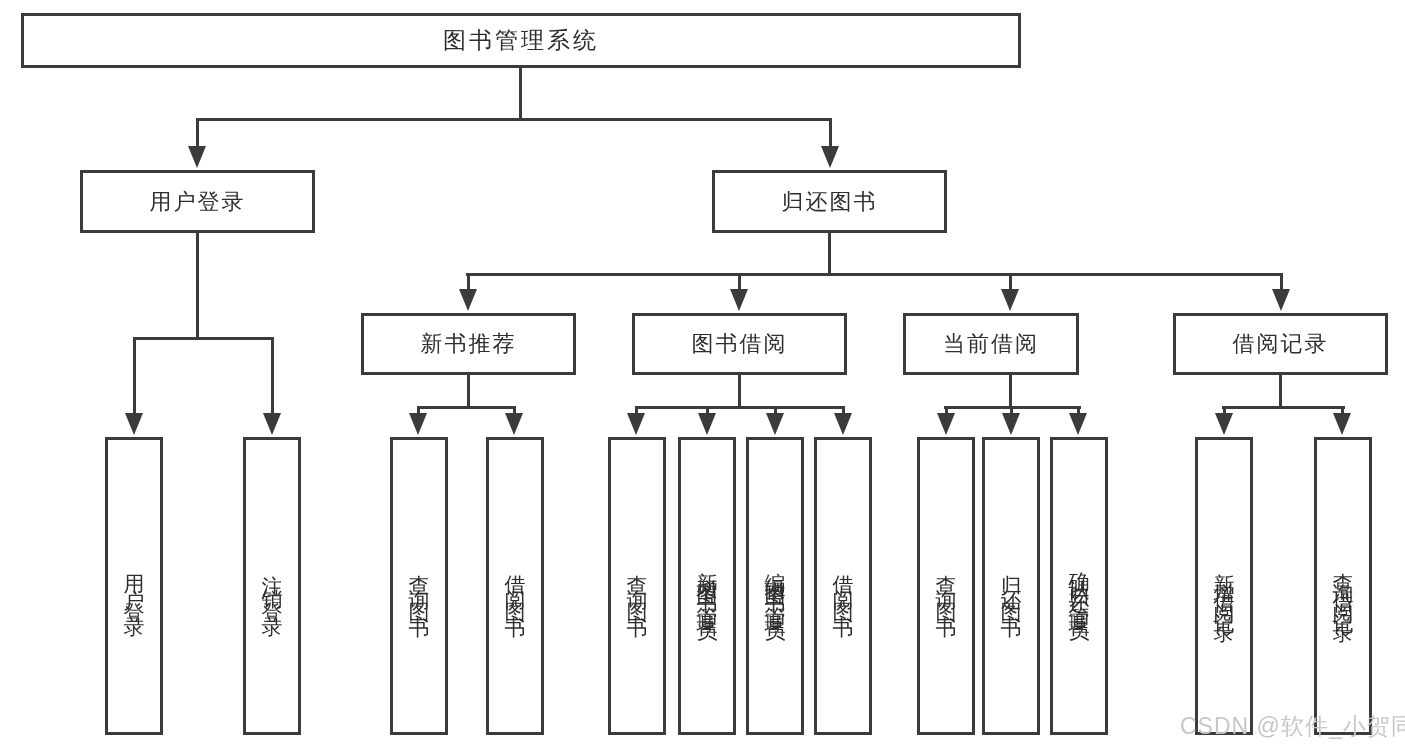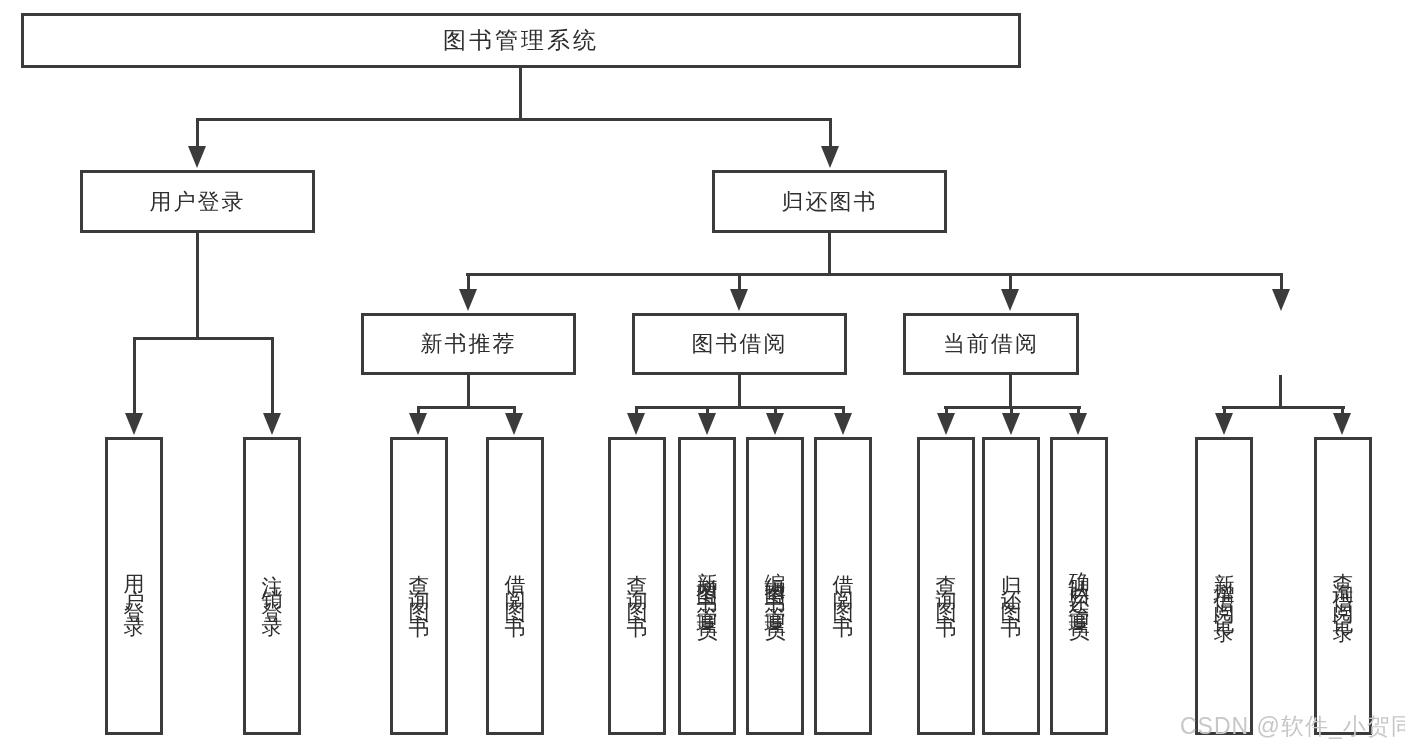--- a/index.html
+++ b/index.html
@@ -101,20 +101,21 @@
   <div class="node h-node" style="left:80px;top:170px;width:235px;height:63px;">用户登录</div>
 
   <div class="node h-node" style="left:712px;top:170px;width:235px;height:63px;">归还图书</div>
 
   <div class="node h-node" style="left:632px;top:313px;width:215px;height:62px;">图书借阅</div>
 
   <div class="node h-node" style="left:361px;top:313px;width:215px;height:62px;">新书推荐</div>
 
   <div class="node h-node" style="left:903px;top:313px;width:176px;height:62px;">当前借阅</div>
 
+  <div class="node h-node" style="left:1173px;top:313px;width:215px;height:62px;">借阅记录</div>
 
   <div class="node leaf v4" style="left:105px;top:437px;width:58px;height:298px;">用户登录</div>
   <div class="node leaf v4" style="left:243px;top:437px;width:58px;height:298px;">注销登录</div>
 
   <div class="node leaf v4" style="left:390px;top:437px;width:58px;height:298px;">查询图书</div>
   <div class="node leaf v4" style="left:486px;top:437px;width:58px;height:298px;">借阅图书</div>
 
   <div class="node leaf v4" style="left:608px;top:437px;width:58px;height:298px;">查询图书</div>
   <div class="node leaf v9" style="left:678px;top:437px;width:58px;height:298px;">新增图书（管理员）</div>
   <div class="node leaf v9" style="left:746px;top:437px;width:58px;height:298px;">编辑图书（管理员）</div>

